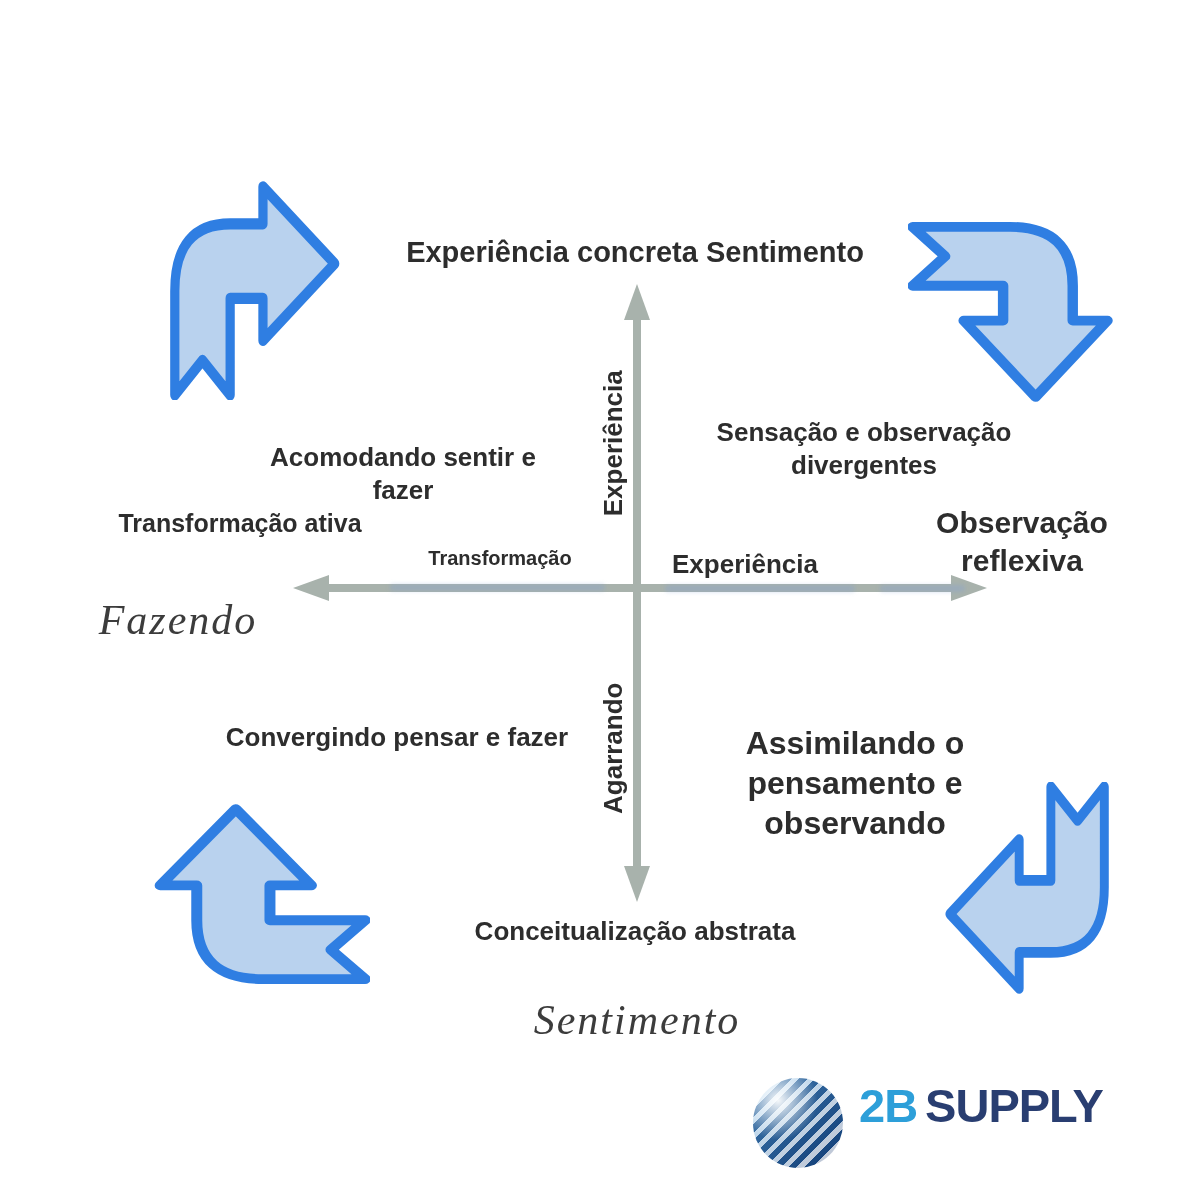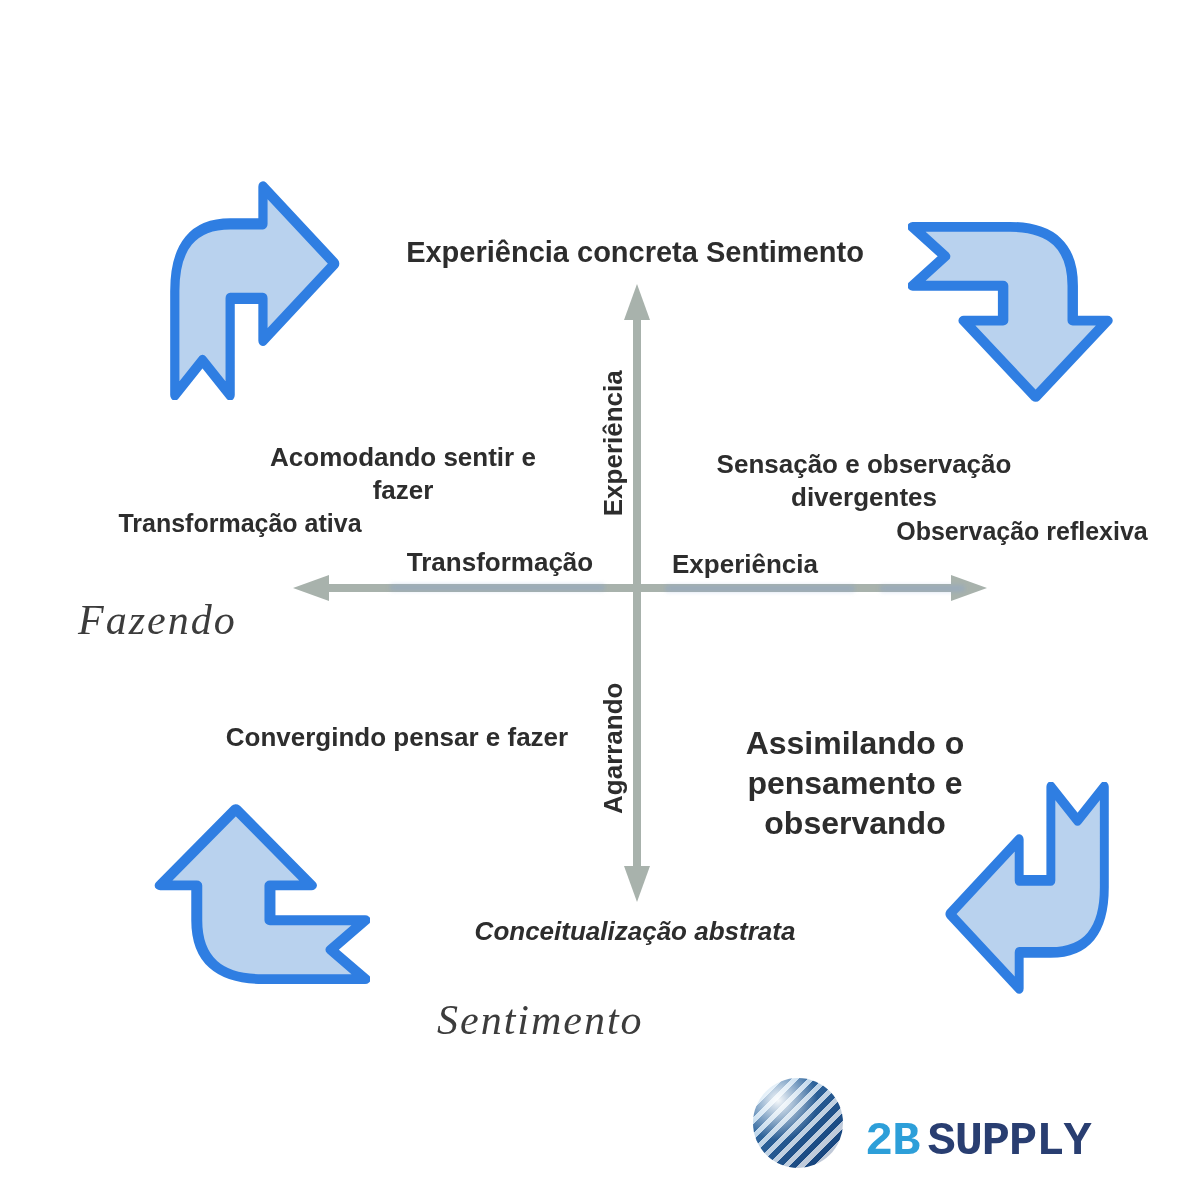--- a/index.html
+++ b/index.html
@@ -6,29 +6,29 @@
   body{
     width:1200px;height:1200px;position:relative;background:#ffffff;
     font-family:"Liberation Sans",sans-serif;overflow:hidden;
     --ink:#2d2d2d;--axis:#a8b2ac;--arrow-fill:#b9d2ee;--arrow-stroke:#2f7ee2;
     --logo-light:#2d9fd9;--logo-dark:#293e71;
   }
   .abs{position:absolute;}
   .lbl{color:var(--ink);font-weight:bold;text-align:center;line-height:1.25;}
   .hand{
     color:#3c3c3c;font-family:"Liberation Serif",serif;font-style:italic;
-    font-weight:400;font-size:42px;letter-spacing:2px;text-align:left;
+    font-weight:400;font-size:42px;letter-spacing:2px;text-align:center;
   }
   svg{display:block;}
   .ribbon{fill:var(--arrow-fill);stroke:var(--arrow-stroke);stroke-width:9;stroke-linejoin:round;}
   .axis-line{stroke:var(--axis);stroke-width:8;}
   .axis-head{fill:var(--axis);}
   .vert{transform:rotate(-90deg);}
   .ghost{background:rgba(128,158,214,0.32);filter:blur(2px);border-radius:3px;}
-  .logo-row{display:flex;align-items:flex-end;gap:22px;font-family:Liberation Mono, monospace;}
+  .logo-row{display:flex;align-items:flex-start;gap:16px;}
   .globe{
     width:90px;height:90px;border-radius:50%;
     background:
       radial-gradient(circle at 28% 25%, rgba(255,255,255,0.95), rgba(255,255,255,0) 42%),
       linear-gradient(135deg, rgba(120,190,240,0.45), rgba(5,25,80,0.25)),
       repeating-linear-gradient(135deg, #12457f 0 6px, #fdfdfd 6px 11px);
   }
   .logo-text{font-size:47px;font-weight:bold;letter-spacing:-1px;white-space:nowrap;}
   .logo-2b{color:var(--logo-light);}
   .logo-supply{color:var(--logo-dark);margin-left:8px;}
@@ -64,34 +64,34 @@
 </svg>
 <svg class="abs" style="left:126px;top:796px;" width="244" height="218" viewBox="0 0 200 200" preserveAspectRatio="none" aria-hidden="true">
   <g transform="rotate(270 100 100)">
     <path class="ribbon" d="M 32 196 V 112 Q 32 58 86 58 L 118 58 L 118 28 L 188 90 L 118 152 L 118 118 L 86 118 L 86 196 L 59 168 Z"></path>
   </g>
 </svg>
 
 <div class="abs lbl" style="left:335px;top:234px;width:600px;font-size:29px;">Experiência concreta Sentimento</div>
 
 <div class="abs lbl" style="left:238px;top:441px;width:330px;font-size:26px;">Acomodando sentir e fazer</div>
-<div class="abs lbl" style="left:694px;top:416px;width:340px;font-size:26px;margin-top:32px;">Sensação e observação divergentes</div>
+<div class="abs lbl" style="left:694px;top:416px;width:340px;font-size:26px;">Sensação e observação divergentes</div>
 <div class="abs lbl" style="left:197px;top:721px;width:400px;font-size:26px;">Convergindo pensar e fazer</div>
 <div class="abs lbl" style="left:665px;top:723px;width:380px;font-size:32px;">Assimilando o pensamento e observando</div>
 
 <div class="abs lbl" style="left:90px;top:508px;width:300px;font-size:25px;">Transformação ativa</div>
-<div class="abs lbl" style="left:872px;top:516px;width:300px;font-size:25px;">
+<div class="abs lbl" style="left:872px;top:504px;width:300px;font-size:30px;">
   <div>Observação reflexiva</div>
 </div>
-<div class="abs lbl" style="left:435px;top:915px;width:400px;font-size:26px;font-style:italic;">Conceitualização abstrata</div>
+<div class="abs lbl" style="left:435px;top:915px;width:400px;font-size:26px;">Conceitualização abstrata</div>
 
 <div class="abs hand" style="left:78px;top:596px;width:200px;">Fazendo</div>
 <div class="abs hand" style="left:437px;top:996px;width:400px;">Sentimento</div>
 
-<div class="abs lbl" style="left:350px;top:546px;width:300px;font-size:26px;">Transformação</div>
+<div class="abs lbl" style="left:350px;top:546px;width:300px;font-size:20px;">Transformação</div>
 <div class="abs lbl" style="left:595px;top:548px;width:300px;font-size:26px;">Experiência</div>
 <div class="abs lbl vert" style="left:513px;top:427px;width:200px;font-size:26px;">Experiência</div>
 <div class="abs lbl vert" style="left:513px;top:732px;width:200px;font-size:26px;">Agarrando</div>
 
 <div class="abs logo-row" style="left:753px;top:1078px;">
   <div class="globe"></div>
   <div class="logo-text">
     <span class="logo-2b">2B</span><span class="logo-supply">SUPPLY</span>
   </div>
 </div>

